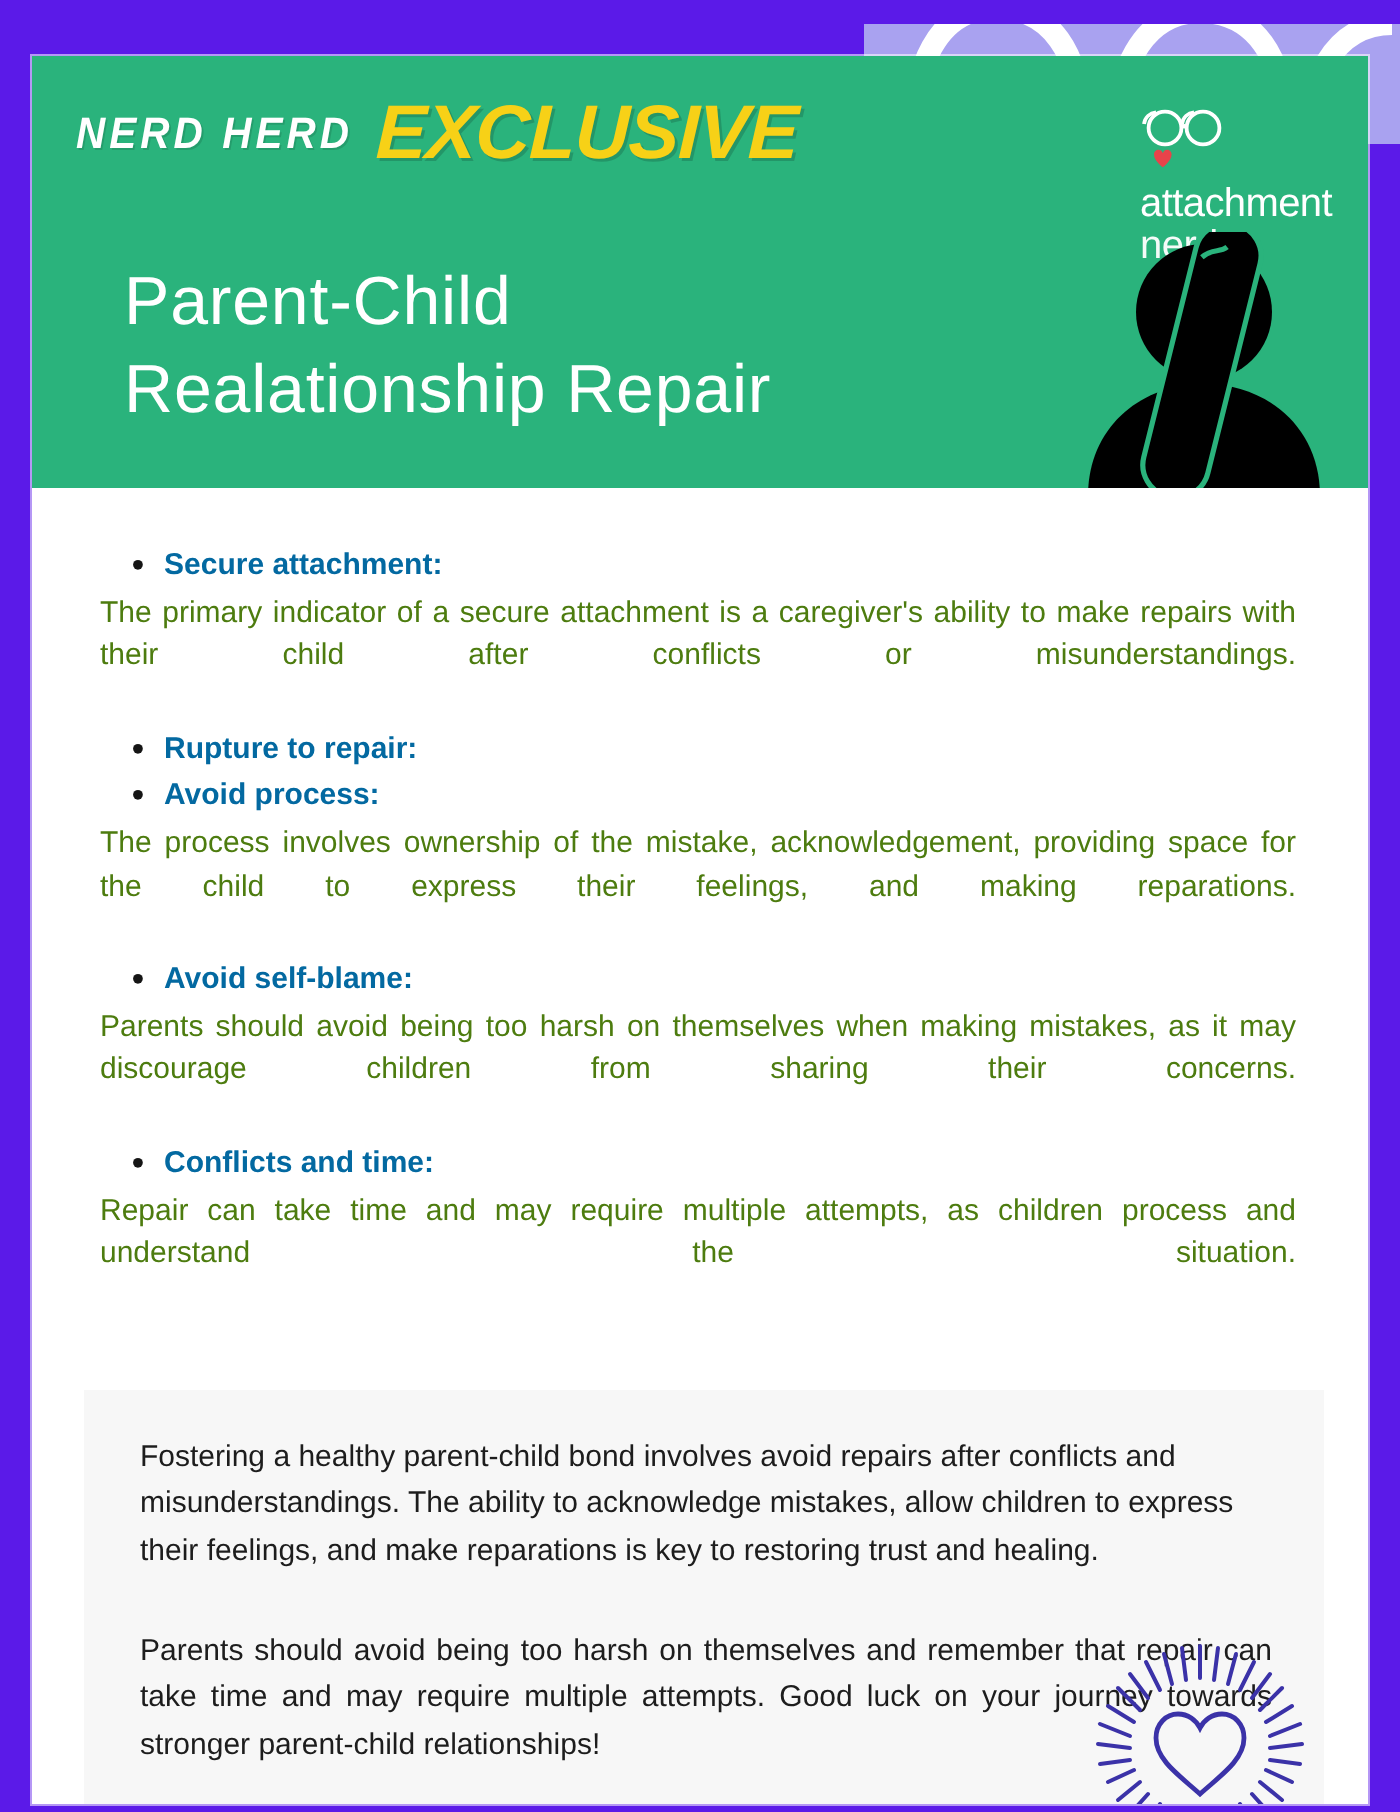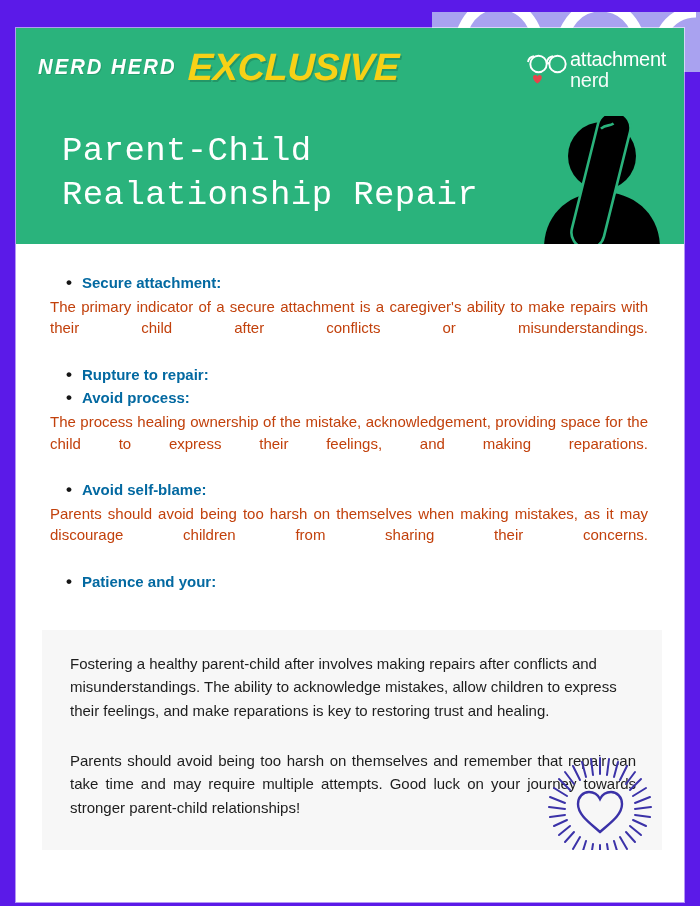--- a/index.html
+++ b/index.html
@@ -100,20 +100,21 @@
   }
 
   
   .logo {
     position: absolute;
     right: 0;
     top: 0;
     display: flex;
     align-items: flex-start;
     gap: 0;
+    flex-direction: column;
   }
   .logo-mark {
     position: relative;
     width: 44px;
     height: 40px;
     flex: 0 0 auto;
     margin-top: 3px;
   }
   .logo-words {
     line-height: 1.04;
@@ -129,21 +130,21 @@
     display: block;
   }
   .logo-words .l2 { opacity: 0.95; }
 
   
   .title {
     position: absolute;
     left: 46px;
     top: 102px;
     color: #ffffff;
-    font-family: Liberation Mono, monospace;
+    font-family: Liberation Sans, sans-serif;
     font-weight: 300;
     font-size: 34px;
     line-height: 1.28;
     letter-spacing: 0.4px;
     white-space: pre-line;
   }
 
   
   .figure {
     position: absolute;
@@ -180,21 +181,21 @@
     top: -1px;
     font-size: 17px;
     line-height: 1.45;
     color: #151515;
   }
 
   .fact-desc {
     font-family: "Liberation Sans", sans-serif;
     font-weight: 400;
     font-size: 15px;
-    color: #c2410c;
+    color: #4d7c0f;
     line-height: 1.42;
     text-align: justify;
     text-justify: inter-word;
     margin: 1px 0 4px 0;
   }
   .fact-desc::after {
     content: "";
     display: inline-block;
     width: 100%;
   }
@@ -301,37 +302,38 @@
           <div class="fact-term">Secure attachment:</div>
           <p class="fact-desc">The primary indicator of a secure attachment is a caregiver's ability to make repairs with their child after conflicts or misunderstandings.</p>
         </li>
 
         <li class="fact">
           <div class="fact-term">Rupture to repair:</div>
         </li>
 
         <li class="fact">
           <div class="fact-term">Avoid process:</div>
-          <p class="fact-desc">The process healing ownership of the mistake, acknowledgement, providing space for the child to express their feelings, and making reparations.</p>
+          <p class="fact-desc">The process involves ownership of the mistake, acknowledgement, providing space for the child to express their feelings, and making reparations.</p>
         </li>
 
         <li class="fact">
           <div class="fact-term">Avoid self-blame:</div>
           <p class="fact-desc">Parents should avoid being too harsh on themselves when making mistakes, as it may discourage children from sharing their concerns.</p>
         </li>
 
         <li class="fact">
-          <div class="fact-term">Patience and your:</div>
+          <div class="fact-term">Conflicts and time:</div>
+          <p class="fact-desc">Repair can take time and may require multiple attempts, as children process and understand the situation.</p>
         </li>
 
       </ul>
     </div>
 
     <div class="summary-card">
-      <p class="summary-p">Fostering a healthy parent-child after involves making repairs after conflicts and misunderstandings. The ability to acknowledge mistakes, allow children to express their feelings, and make reparations is key to restoring trust and healing.</p>
+      <p class="summary-p">Fostering a healthy parent-child bond involves avoid repairs after conflicts and misunderstandings. The ability to acknowledge mistakes, allow children to express their feelings, and make reparations is key to restoring trust and healing.</p>
       <p class="summary-p justified">Parents should avoid being too harsh on themselves and remember that repair can take time and may require multiple attempts. Good luck on your journey towards stronger parent-child relationships!</p>
 
       <span class="heart-burst">
         <svg width="112" height="112" viewBox="0 0 112 112" xmlns="http://www.w3.org/2000/svg">
           <g stroke="#3b32a8" stroke-width="2" stroke-linecap="round" fill="none">
             <g id="rays">
               <line x1="56" y1="4" x2="56" y2="20"></line>
               <line x1="65" y1="5" x2="63" y2="21"></line>
               <line x1="74" y1="8" x2="70" y2="23"></line>
               <line x1="83" y1="12" x2="76" y2="26"></line>

